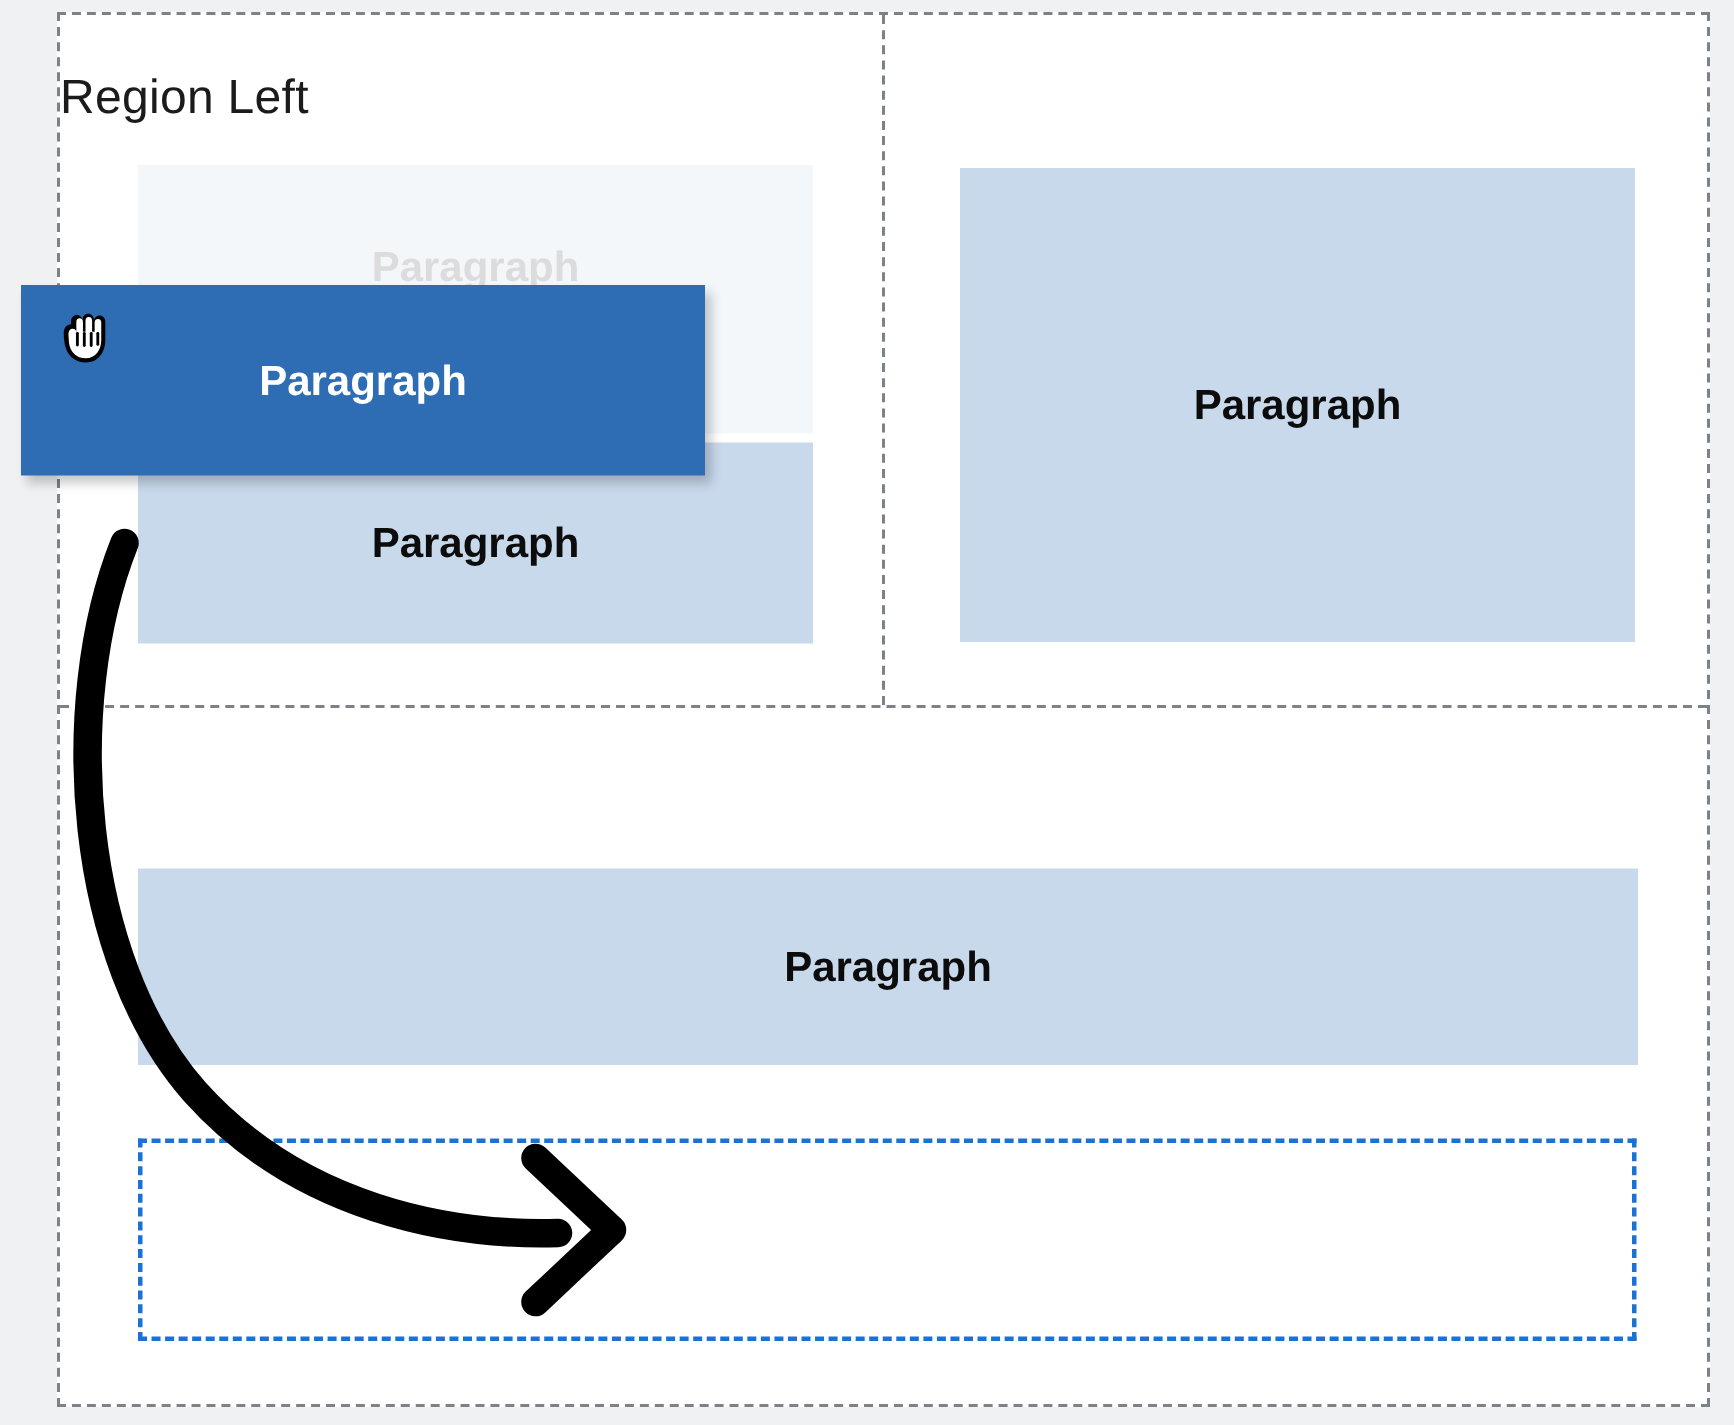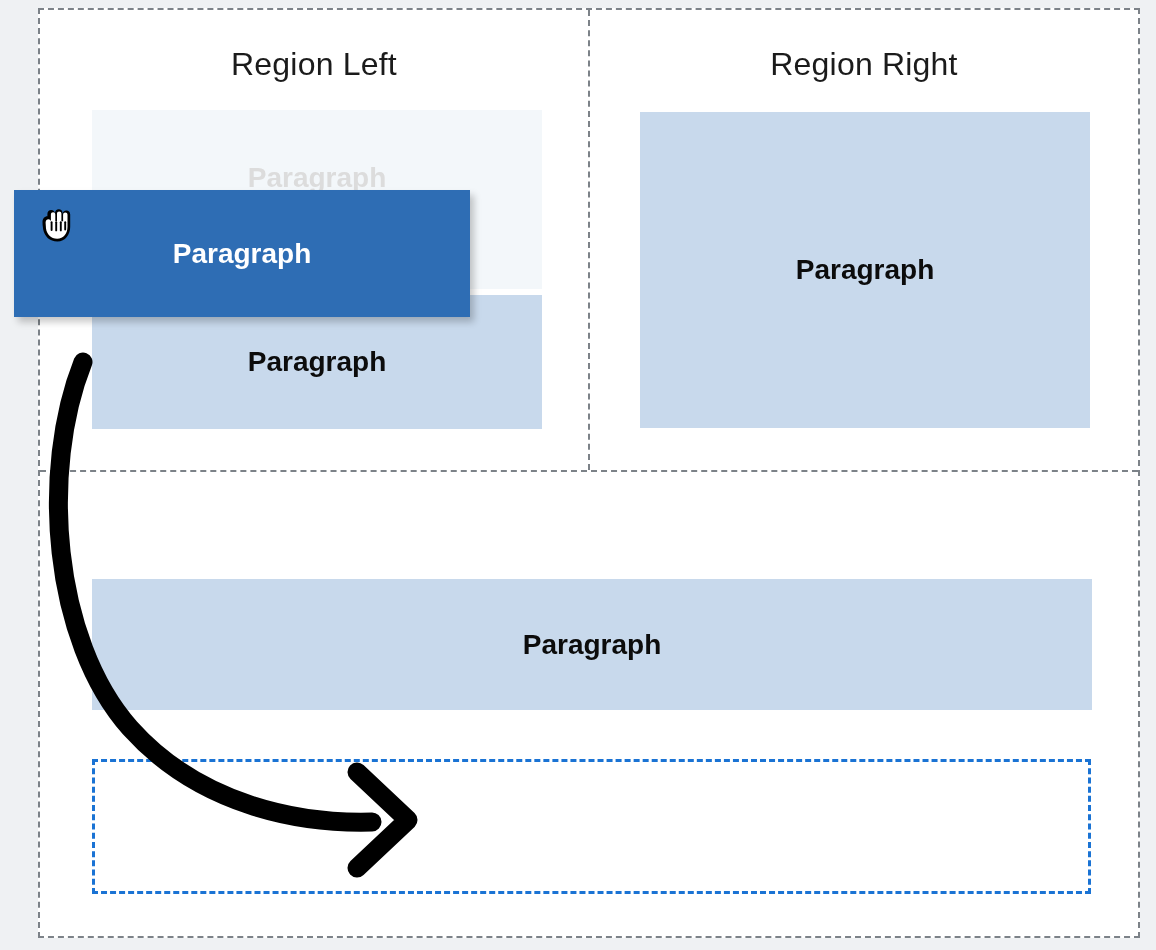--- a/index.html
+++ b/index.html
@@ -56,21 +56,21 @@
     width: 1098px;
     height: 466px;
     border-top: 2px dashed #7c8288;
     box-sizing: border-box;
   }
 
   .region-label {
     position: absolute;
     left: 0;
     right: 0;
-    text-align: center;
+    text-align: left;
     font-size: 32px;
     font-weight: 400;
     color: #1b1b1b;
     letter-spacing: 0.2px;
   }
   #region-left .region-label,
   #region-right .region-label { top: 36px; }
   #region-bottom .region-label { top: 42px; }
 
   
@@ -185,21 +185,20 @@
       <div class="paragraph-block" id="left-paragraph-ghost">
         <span>Paragraph</span>
       </div>
 
       <div class="paragraph-block" id="left-paragraph-2">
         <span>Paragraph</span>
       </div>
     </div>
 
     <div class="region" id="region-right">
-      <div class="region-label">Region Right</div>
 
       <div class="paragraph-block" id="right-paragraph-1">
         <span>Paragraph</span>
       </div>
     </div>
   </div>
 
   <div id="region-bottom">
 
     <div class="paragraph-block" id="bottom-paragraph-1">

